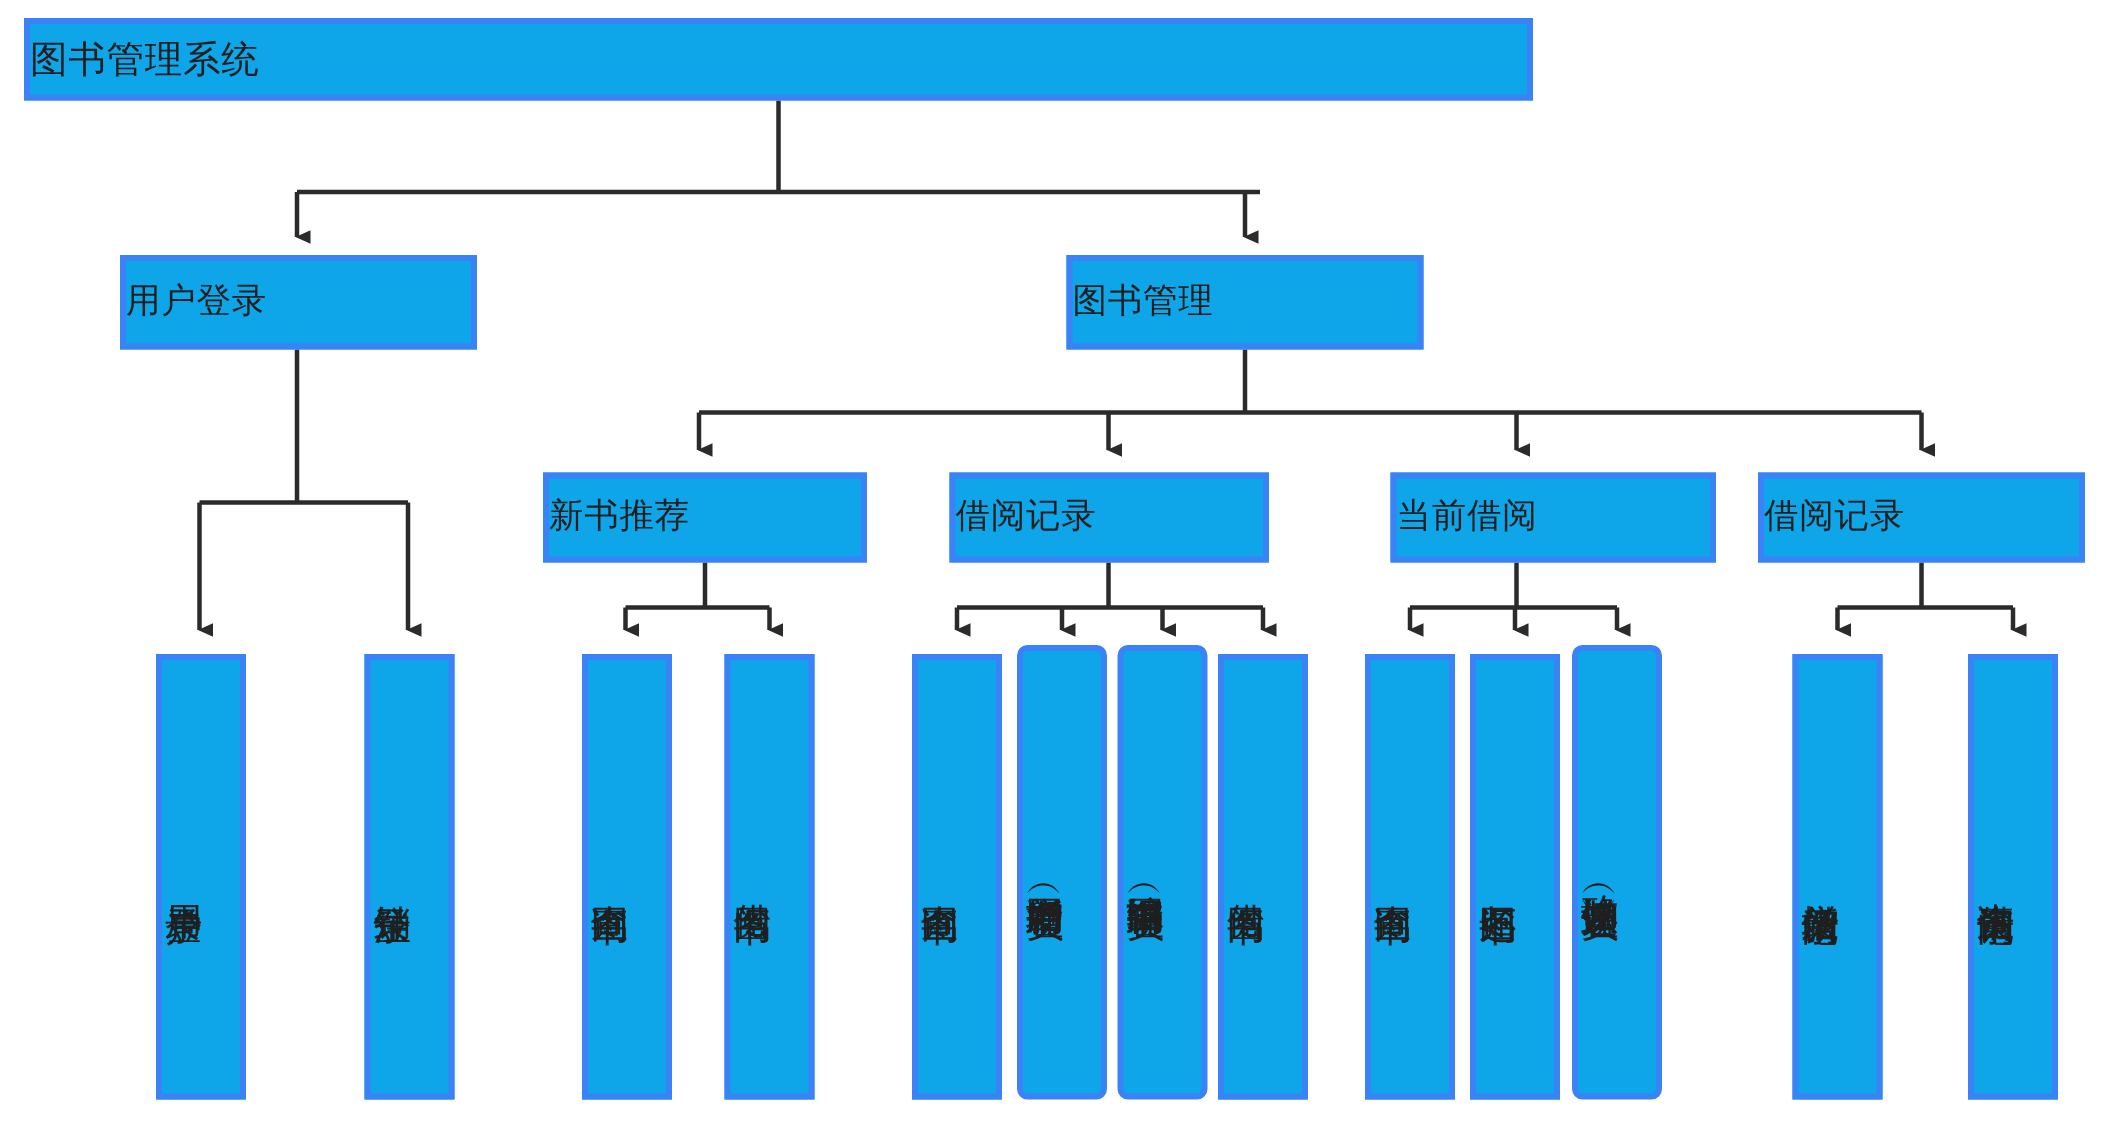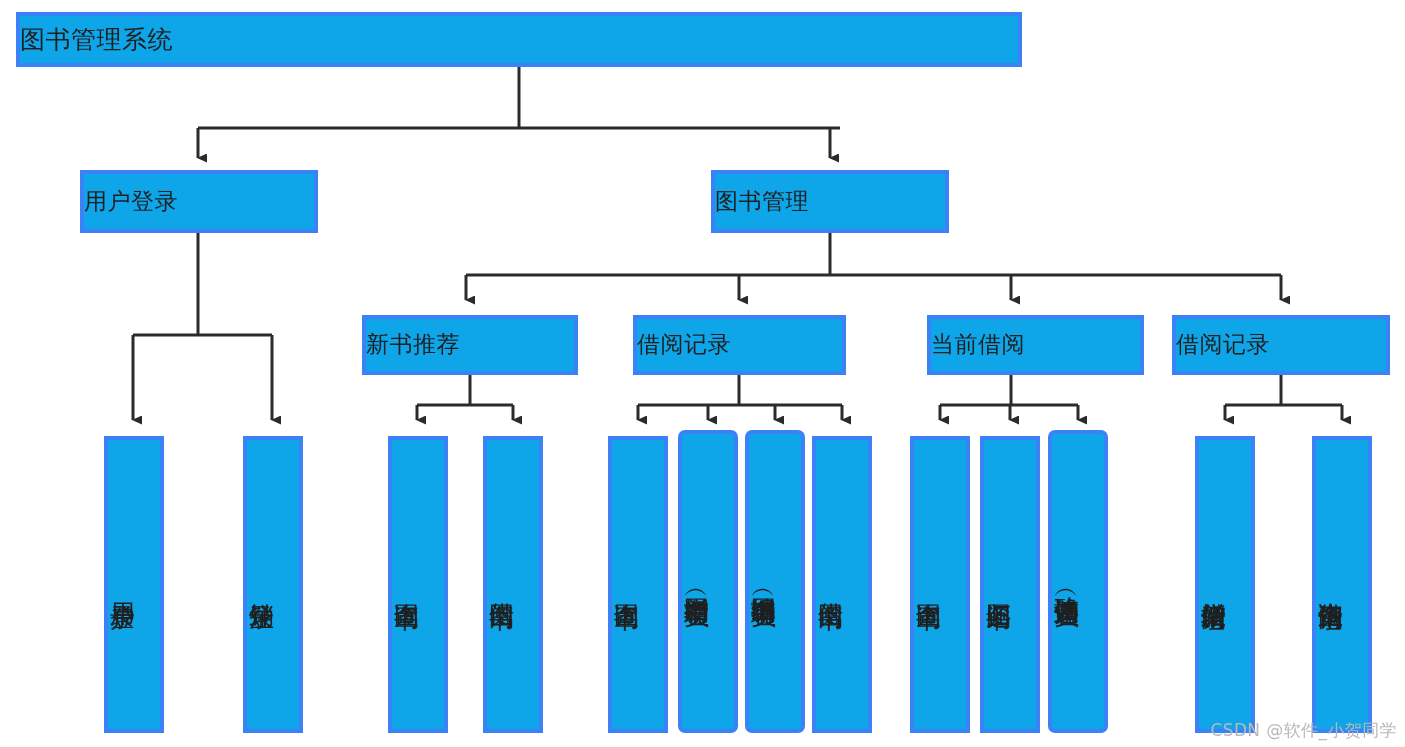--- a/index.html
+++ b/index.html
@@ -183,15 +183,14 @@
     <span class="node-label">确认归还（管理员）</span>
   </div>
 
   <div class="node leaf" style="left:1195px; top:436px; width:60px; height:297px;">
     <span class="node-label">新增借阅记录</span>
   </div>
   <div class="node leaf" style="left:1312px; top:436px; width:60px; height:297px;">
     <span class="node-label">查询借阅记录</span>
   </div>
 
-  <div class="watermark">CSDN @软件_小贺同学</div>
 
 </div>
 
 </body></html>

